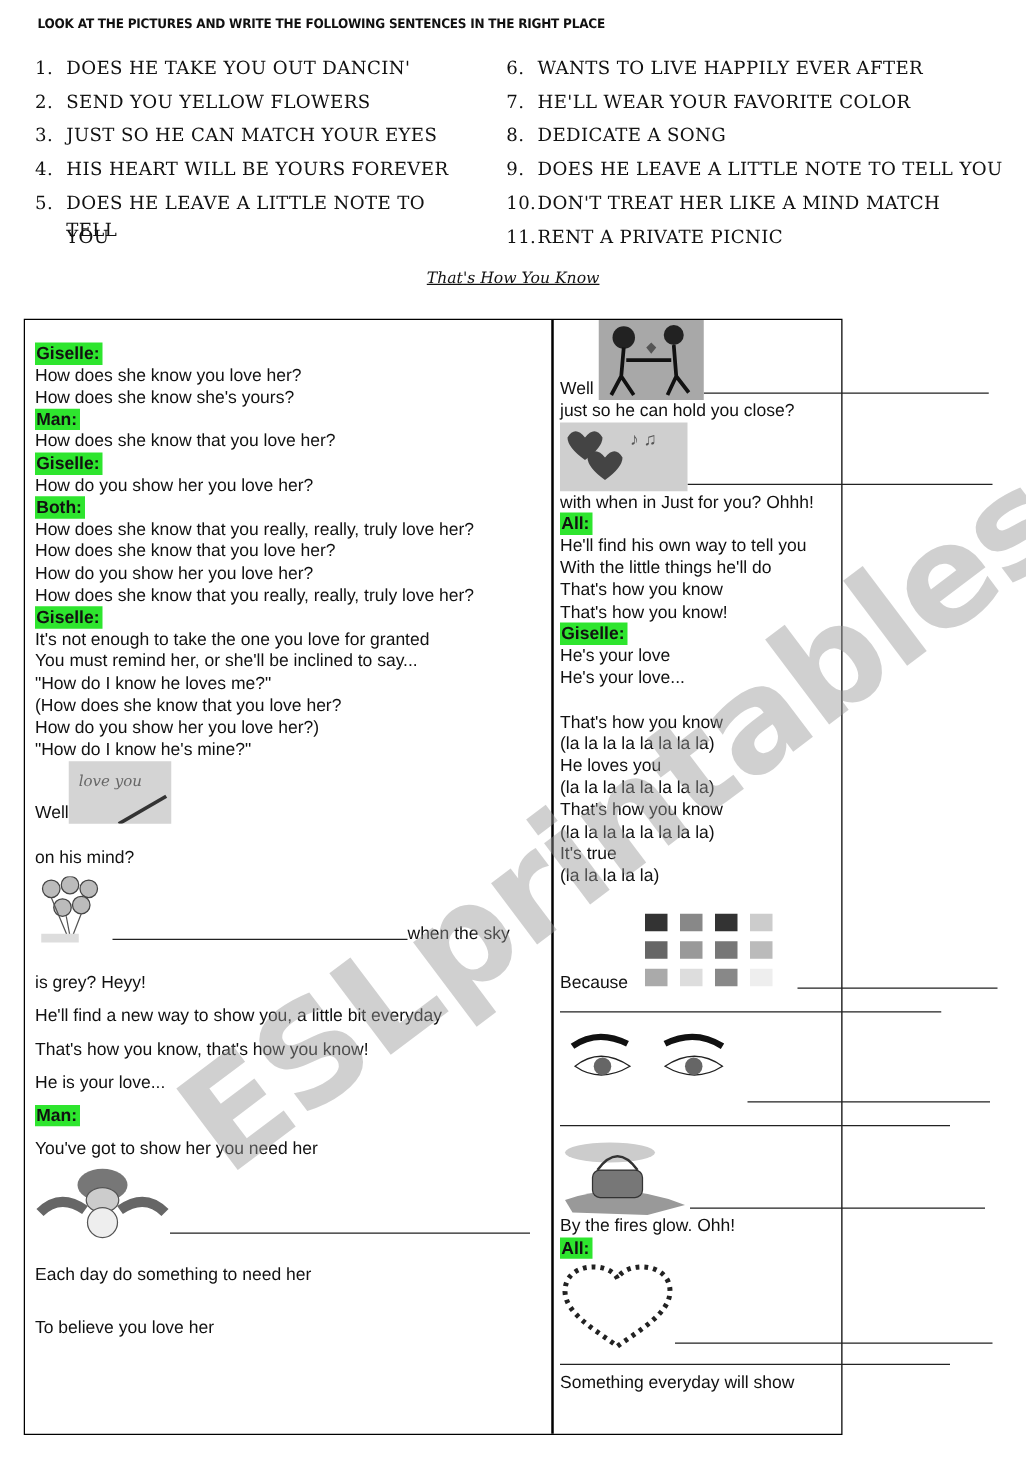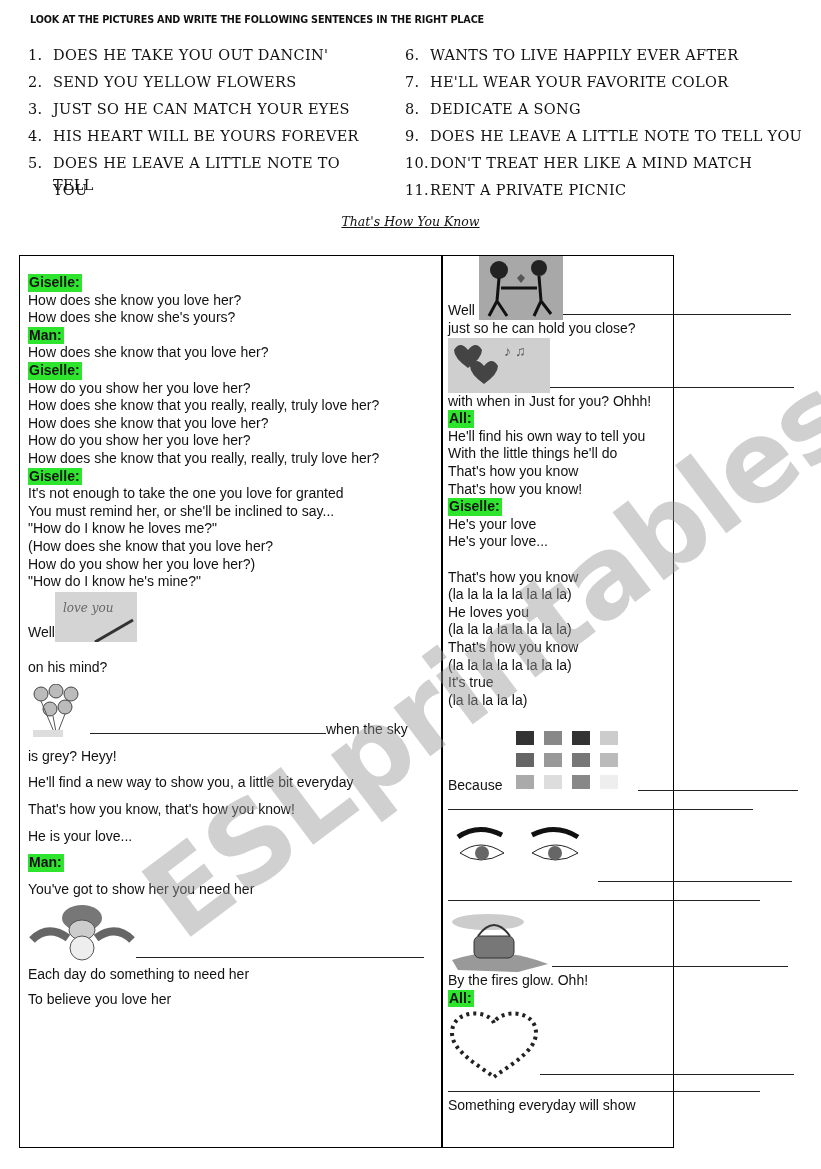--- a/index.html
+++ b/index.html
@@ -89,20 +89,21 @@
   <div class="divider"></div>
 
   <div class="col col-left">
     <div class="line"><span class="lbl">Giselle:</span></div>
     <div class="line">How does she know you love her?</div>
     <div class="line">How does she know she's yours?</div>
     <div class="line"><span class="lbl">Man:</span></div>
     <div class="line">How does she know that you love her?</div>
     <div class="line"><span class="lbl">Giselle:</span></div>
     <div class="line">How do you show her you love her?</div>
+    <div class="line"><span class="lbl">Both:</span></div>
     <div class="line">How does she know that you really, really, truly love her?</div>
     <div class="line">How does she know that you love her?</div>
     <div class="line">How do you show her you love her?</div>
     <div class="line">How does she know that you really, really, truly love her?</div>
     <div class="line"><span class="lbl">Giselle:</span></div>
     <div class="line">It's not enough to take the one you love for granted</div>
     <div class="line">You must remind her, or she'll be inclined to say...</div>
     <div class="line">"How do I know he loves me?"</div>
     <div class="line">(How does she know that you love her?</div>
     <div class="line">How do you show her you love her?)</div>
@@ -125,38 +126,38 @@
               <circle cx="28" cy="7" r="7"></circle>
               <circle cx="43" cy="10" r="7"></circle>
               <circle cx="22" cy="25" r="7"></circle>
               <circle cx="37" cy="23" r="7"></circle>
             </g>
           <path d="M25 32 L28 48 M37 30 L30 48 M13 17 L26 48" stroke="#555" fill="none"></path>
           <rect x="5" y="46" width="30" height="7" fill="#ddd"></rect>
         </svg>
       </span><span class="blank" style="width:236px;margin-left:2px;"></span><span>when the sky</span>
     </div>
-    <div class="line" style="margin-top:9px;">is grey? Heyy!</div>
+    <div class="line" style="margin-top:21px;">is grey? Heyy!</div>
     <div class="line" style="margin-top:9px;">He'll find a new way to show you, a little bit everyday</div>
     <div class="line" style="margin-top:9px;">That's how you know, that's how you know!</div>
     <div class="line" style="margin-top:9px;">He is your love...</div>
     <div class="line" style="margin-top:9px;"><span class="lbl">Man:</span></div>
     <div class="line" style="margin-top:9px;">You've got to show her you need her</div>
     <div class="line" style="margin-top:6px;">
       <span class="pic" style="width:108px;height:58px;background:transparent;">
         <svg width="108" height="58">
           <ellipse cx="54" cy="14" rx="20" ry="13" fill="#777"></ellipse>
           <ellipse cx="54" cy="26" rx="13" ry="10" fill="#ccc" stroke="#555"></ellipse>
           <path d="M4 36 Q20 20 40 34 M104 36 Q88 20 68 34" stroke="#666" stroke-width="8" fill="none"></path>
           <circle cx="54" cy="44" r="12" fill="#eee" stroke="#555"></circle>
         </svg>
       </span><span class="blank" style="width:288px;margin-left:0px;"></span>
     </div>
-    <div class="line" style="margin-top:4px;">Each day do something to need her</div>
-    <div class="line" style="margin-top:7px;">To believe you love her</div>
+    <div class="line" style="margin-top:19px;">Each day do something to need her</div>
+    <div class="line" style="margin-top:24px;">To believe you love her</div>
   </div>
 
   <div class="col col-right">
     <div class="line">
       <span>Well</span>
       <span class="pic" style="width:84px;height:64px;background:#a8a8a8;">
         <svg width="84" height="64">
           <circle cx="20" cy="14" r="9" fill="#222"></circle>
             <circle cx="60" cy="12" r="8" fill="#222"></circle>
           <path d="M20 22 L18 45 L10 60 M18 45 L28 60 M60 20 L62 45 L55 60 M62 45 L72 58 M22 32 L58 32" stroke="#111" stroke-width="3" fill="none"></path>

